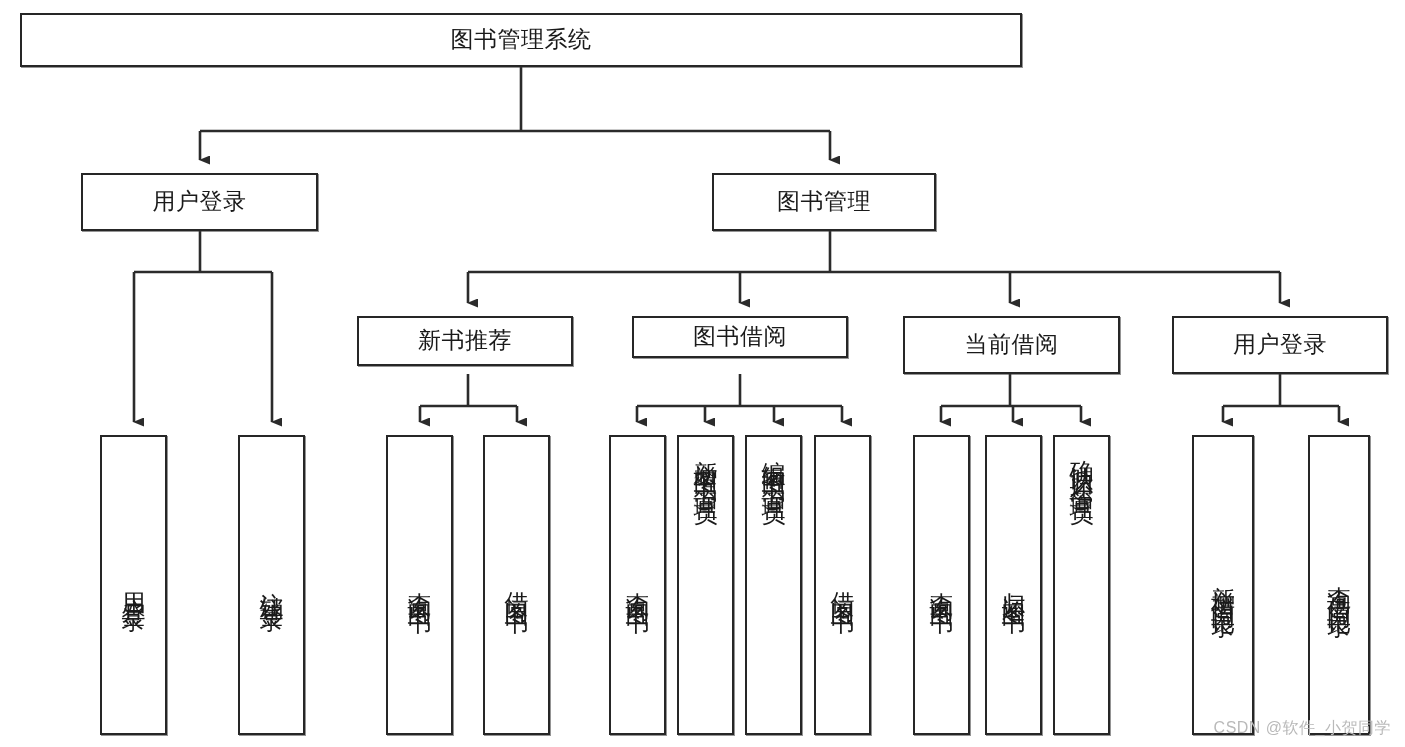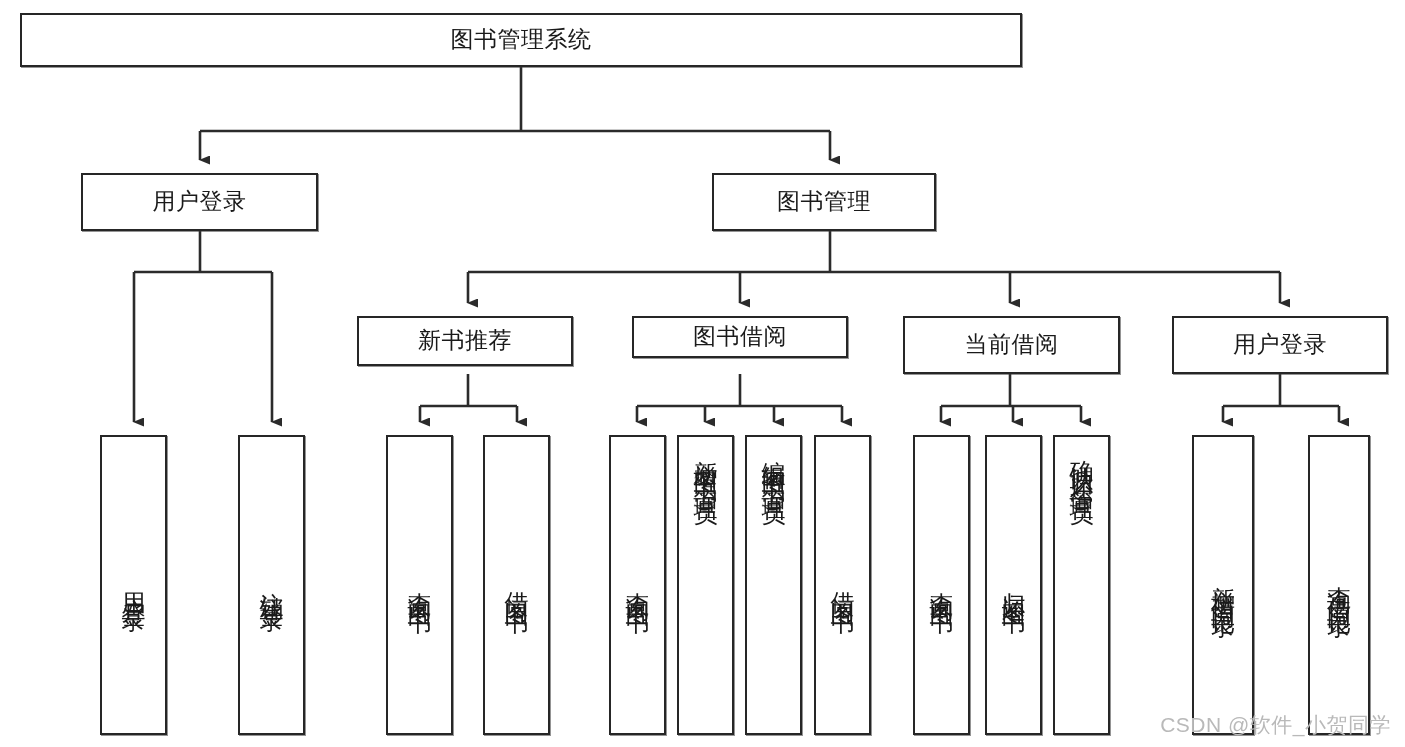--- a/index.html
+++ b/index.html
@@ -65,21 +65,21 @@
     margin: 0 auto;
   }
   .node.v.centered {
     align-items: center;
     padding-top: 0;
   }
   #watermark {
     position: absolute;
     right: 14px;
     bottom: 8px;
-    font-size: 21px;
+    font-size: 16px;
     color: #b9b9b9;
     letter-spacing: 0.5px;
     white-space: nowrap;
     z-index: 5;
     font-family: "Liberation Sans", "DejaVu Sans", sans-serif;
   }
 </style>
 </head>
 <body>
 

